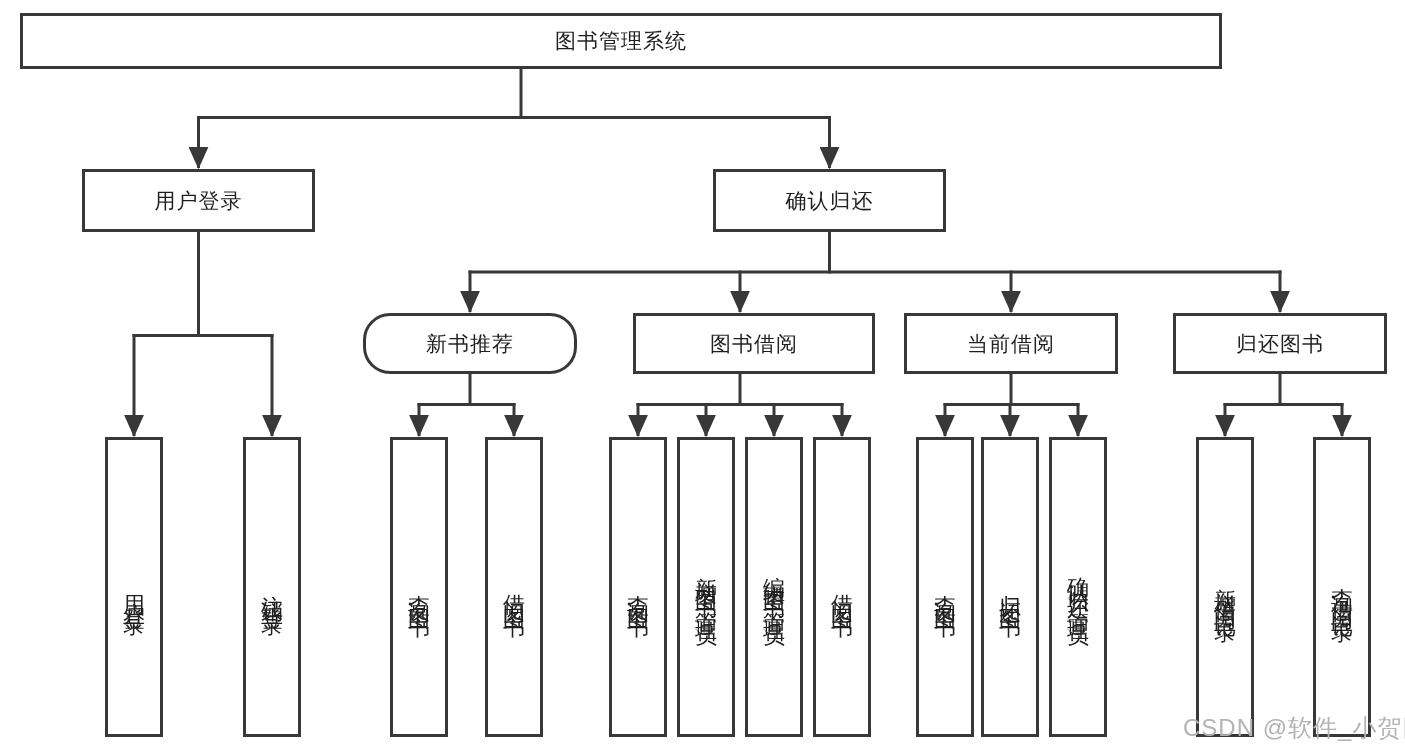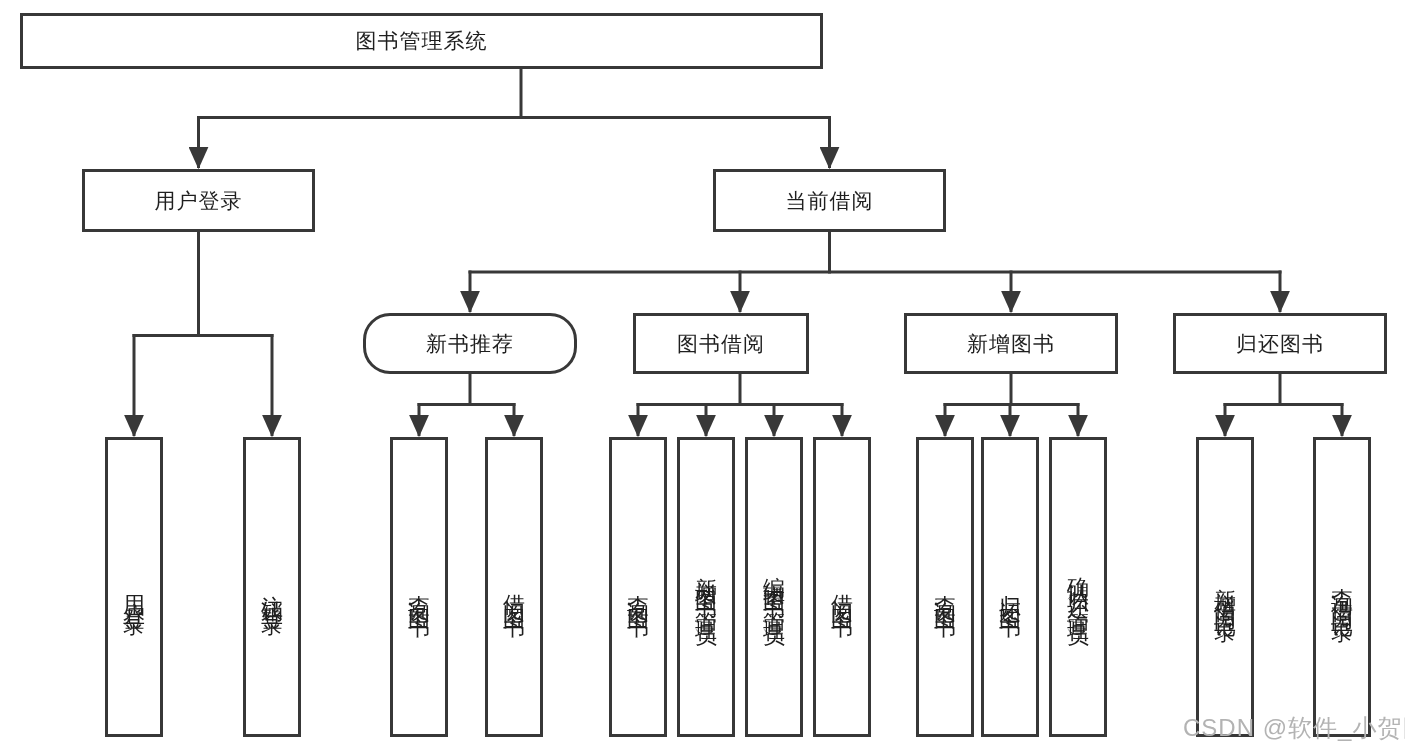--- a/index.html
+++ b/index.html
@@ -85,39 +85,39 @@
       <line x1="1010" y1="403" x2="1010" y2="436" marker-end="url(#ah)"></line>
       <line x1="1078" y1="403" x2="1078" y2="436" marker-end="url(#ah)"></line>
 
       <line x1="1280" y1="374" x2="1280" y2="406"></line>
       <line x1="1223.5" y1="404.5" x2="1343.5" y2="404.5"></line>
       <line x1="1225" y1="403" x2="1225" y2="436" marker-end="url(#ah)"></line>
       <line x1="1342" y1="403" x2="1342" y2="436" marker-end="url(#ah)"></line>
     </g>
   </svg>
 
-  <div class="node hnode" style="left:20px;top:13px;width:803px;height:56px;">
+  <div class="node hnode" style="left:20px;top:13px;width:1202px;height:56px;">
     <span>图书管理系统</span>
   </div>
 
   <div class="node hnode" style="left:82px;top:169px;width:233px;height:63px;">
     <span>用户登录</span>
   </div>
   <div class="node hnode" style="left:713px;top:169px;width:233px;height:63px;">
-    <span>当前借阅</span>
+    <span>确认归还</span>
   </div>
 
   <div class="node hnode" style="left:363px;top:313px;width:214px;height:61px;border-radius:27px;">
     <span>新书推荐</span>
   </div>
-  <div class="node hnode" style="left:633px;top:313px;width:176px;height:61px;">
+  <div class="node hnode" style="left:633px;top:313px;width:242px;height:61px;">
     <span>图书借阅</span>
   </div>
   <div class="node hnode" style="left:904px;top:313px;width:214px;height:61px;">
-    <span>新增图书</span>
+    <span>当前借阅</span>
   </div>
   <div class="node hnode" style="left:1173px;top:313px;width:214px;height:61px;">
     <span>归还图书</span>
   </div>
 
   <div class="node vnode" style="left:105px;top:437px;width:58px;height:300px;">
     <span>用户登录</span>
   </div>
   <div class="node vnode" style="left:243px;top:437px;width:58px;height:300px;">
     <span>注销登录</span>

